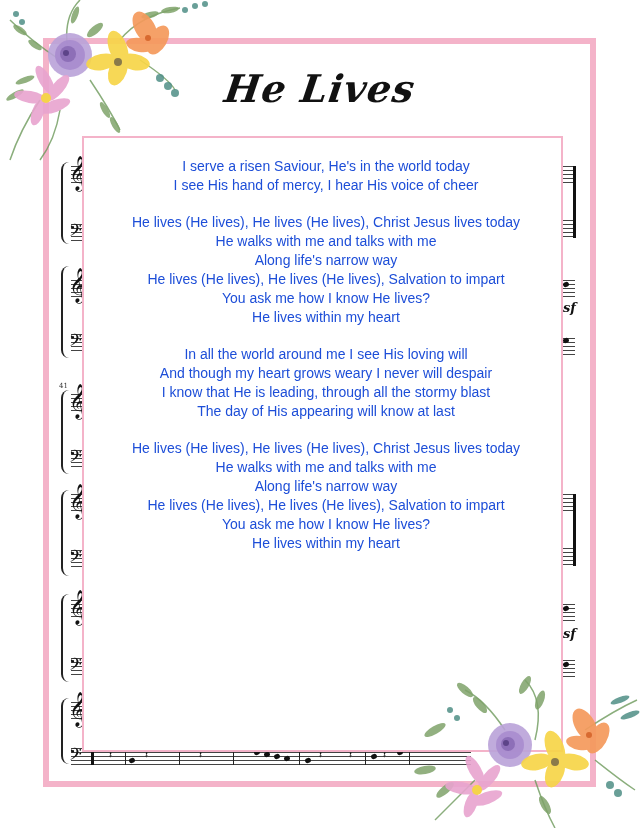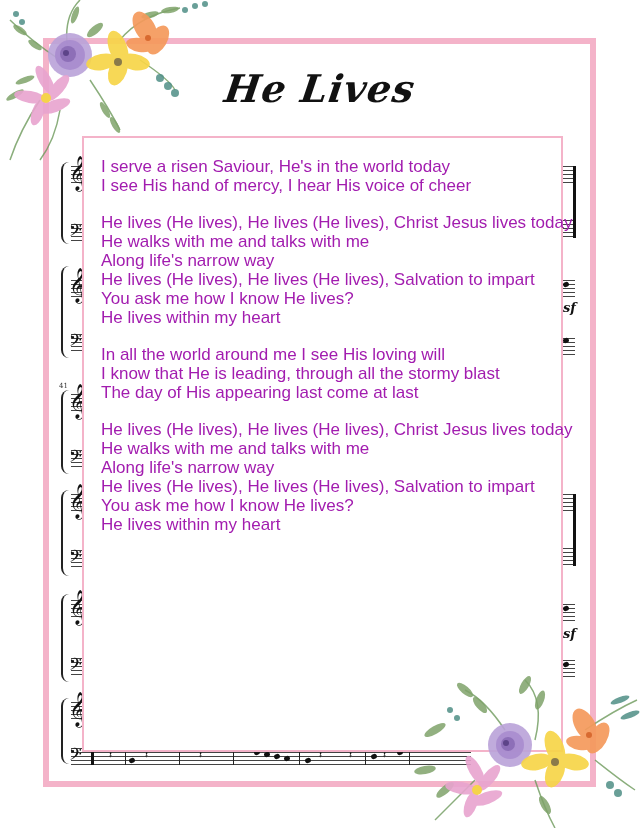--- a/index.html
+++ b/index.html
@@ -18,21 +18,21 @@
   .rest { position:absolute; font-family:"DejaVu Sans", sans-serif; font-size:10px; color:#111; line-height:1; }
   .dyn { position:absolute; font-family:"DejaVu Serif", serif; font-style:italic; font-weight:bold; font-size:13px; color:#111; }
   .measure-num { position:absolute; font-family:"DejaVu Serif", serif; font-size:7px; color:#333; }
 
   
   .outer-frame { position:absolute; left:43px; top:38px; width:541px; height:737px; border:6px solid #f4b3c9; box-sizing:content-box; }
   .inner-frame { position:absolute; left:82px; top:136px; width:477px; height:612px; border:2px solid #f4b3c9; background:#fff; }
 
   .title { position:absolute; left:0; width:640px; top:66px; text-align:center; font-family:"DejaVu Serif", serif; font-style:italic; font-weight:bold; font-size:38px; color:#111; letter-spacing:1px; transform:skewX(-8deg); }
 
-  .lyrics { position:absolute; left:101px; top:157px; width:450px; font-family:"Liberation Sans", sans-serif; font-size:17px; color:#a21caf; line-height:19px; }
+  .lyrics { position:absolute; left:101px; top:157px; width:450px; font-family:"Liberation Sans", sans-serif; font-size:14px; color:#1d4ed8; line-height:19px;text-align:center; }
   .verse { margin:0 0 18px 0; }
   .lyric-line { display:block; white-space:nowrap; }
 
   .footer { position:absolute; left:0; width:640px; top:798px; text-align:center; font-family:"DejaVu Sans", sans-serif; font-style:italic; font-size:12.5px; color:#333; }
 
   
   .floral { position:absolute; }
 </style>
 </head>
 <body>
@@ -254,22 +254,23 @@
     <div class="verse">
       <span class="lyric-line">He lives (He lives), He lives (He lives), Christ Jesus lives today</span>
       <span class="lyric-line">He walks with me and talks with me</span>
       <span class="lyric-line">Along life's narrow way</span>
       <span class="lyric-line">He lives (He lives), He lives (He lives), Salvation to impart</span>
       <span class="lyric-line">You ask me how I know He lives?</span>
       <span class="lyric-line">He lives within my heart</span>
     </div>
     <div class="verse">
       <span class="lyric-line">In all the world around me I see His loving will</span>
+      <span class="lyric-line">And though my heart grows weary I never will despair</span>
       <span class="lyric-line">I know that He is leading, through all the stormy blast</span>
-      <span class="lyric-line">The day of His appearing last come at last</span>
+      <span class="lyric-line">The day of His appearing will know at last</span>
     </div>
     <div class="verse">
       <span class="lyric-line">He lives (He lives), He lives (He lives), Christ Jesus lives today</span>
       <span class="lyric-line">He walks with me and talks with me</span>
       <span class="lyric-line">Along life's narrow way</span>
       <span class="lyric-line">He lives (He lives), He lives (He lives), Salvation to impart</span>
       <span class="lyric-line">You ask me how I know He lives?</span>
       <span class="lyric-line">He lives within my heart</span>
     </div>
   </div>

